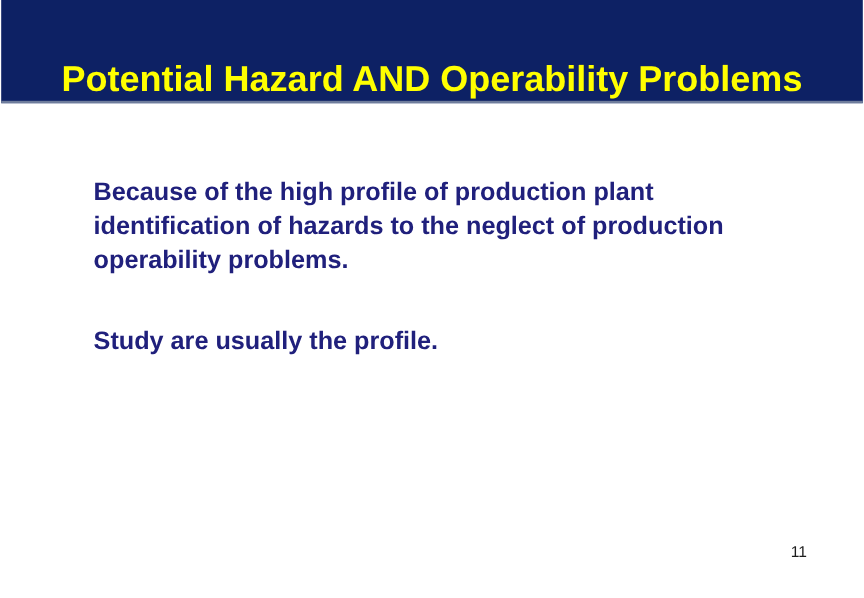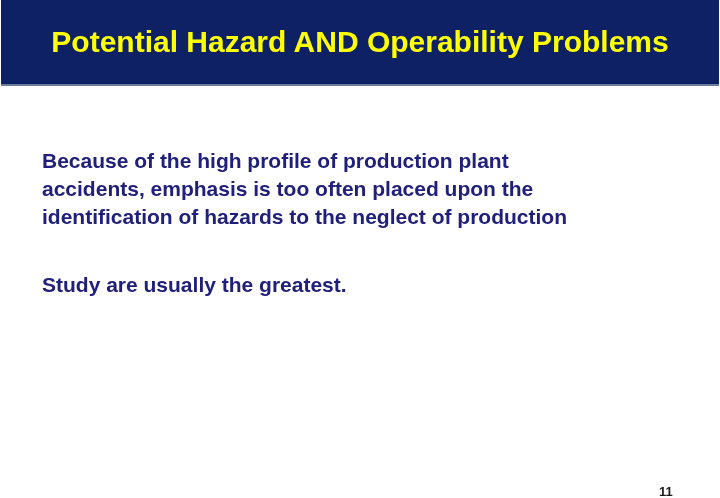--- a/index.html
+++ b/index.html
@@ -13,21 +13,21 @@
   }
   .title-bar {
     position: absolute;
     top: 0;
     left: 1px;
     right: 1px;
     height: 84px;
     background: #0d2164;
     border-bottom: 2px solid #6f7d9c;
     display: flex;
-    align-items: center;
+    align-items: flex-end;
     justify-content: center;
   }
   .slide-title {
     margin: 0;
     color: #ffff00;
     font-size: 30px;
     font-weight: bold;
     white-space: nowrap;
     letter-spacing: 0px;
   }
@@ -37,55 +37,56 @@
     top: 147px;
     right: 30px;
   }
   .para { margin: 0; }
   .para .line {
     font-size: 21px;
     line-height: 28px;
     font-weight: bold;
     color: #20207c;
     white-space: nowrap;
+    margin-left: 36px;
   }
   .para2 { margin-top: 40px; }
   .underlined {
     text-decoration: underline;
     text-decoration-thickness: 2px;
     text-underline-offset: 3px;
   }
   .page-number {
     position: absolute;
-    top: 484px;
+    top: 452px;
     left: 659px;
     font-size: 13px;
-    font-weight: bold;
+    font-weight: normal;
     color: #1c1c1c;
     text-align: right;
   }
 </style>
 </head>
 <body>
 
 <div class="slide">
 
   <header class="title-bar">
     <h1 class="slide-title">Potential Hazard AND Operability Problems</h1>
   </header>
 
   <main class="slide-body">
 
     <div class="para para1">
       <div class="line">Because of the high profile of production plant</div>
-      <div class="line">accidents, emphasis is too often placed upon the</div>
       <div class="line">identification of hazards to the neglect of production</div>
+      <div class="line">operability problems.</div>
     </div>
 
     <div class="para para2">
-      <div class="line">Study are usually the greatest.</div>
+      <div class="line">Study are usually the profile.</div>
     </div>
 
   </main>
 
   <div class="page-number">11</div>
 
 </div>
 
 </body></html>

